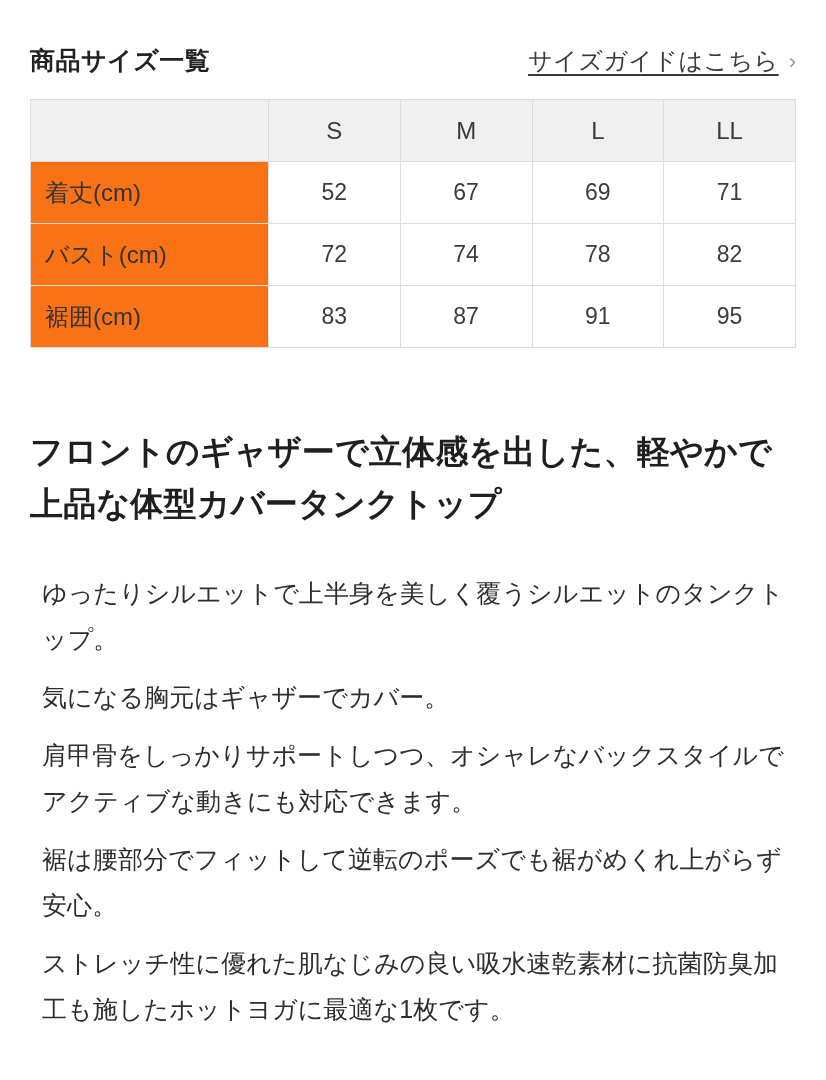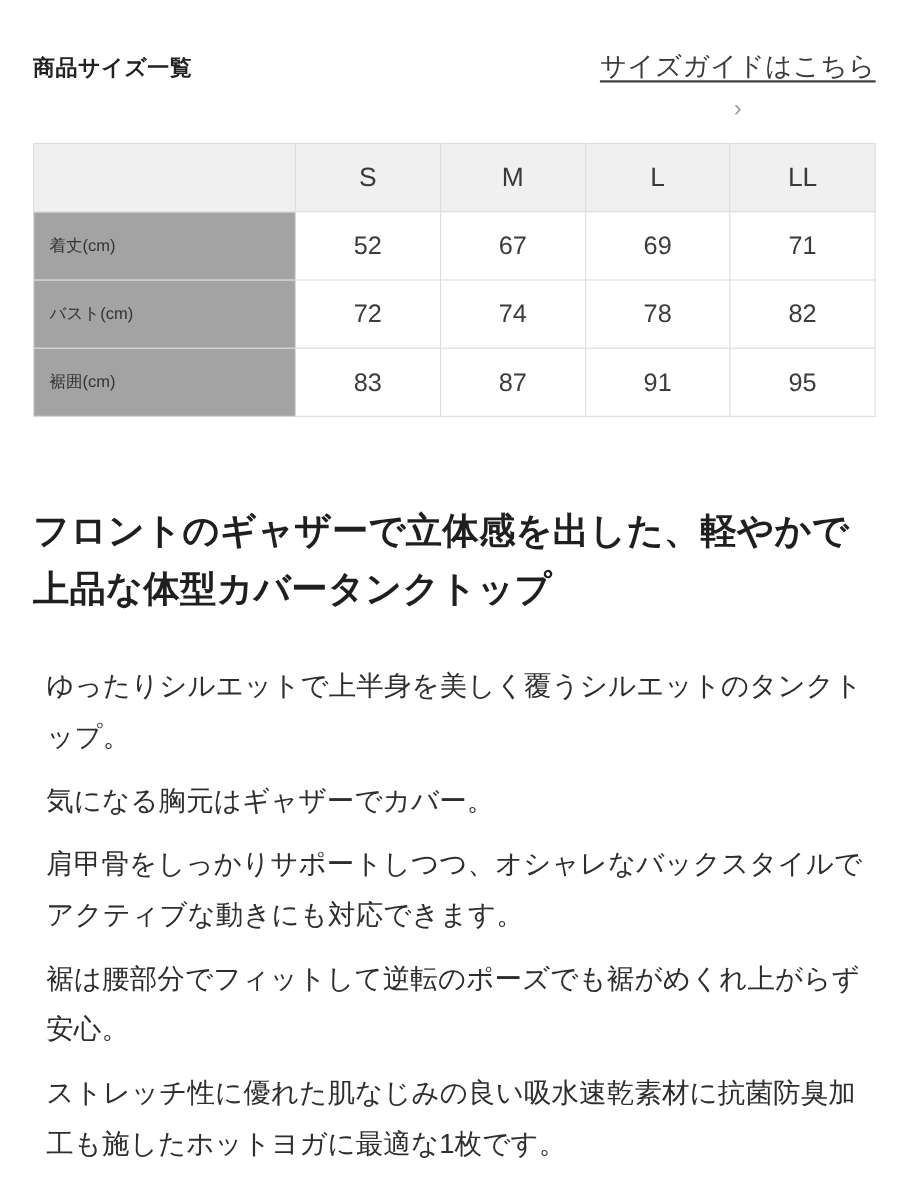--- a/index.html
+++ b/index.html
@@ -23,30 +23,29 @@
   }
 
   
   .size-header {
     display: flex;
     align-items: baseline;
     justify-content: space-between;
     margin-bottom: 22px;
   }
   .size-title {
-    font-size: 20px;
+    font-size: 25px;
     font-weight: bold;
     letter-spacing: 0.5px;
     color: #222222;
   }
   .guide-link-wrap {
     display: flex;
     align-items: center;
     gap: 10px;
-    flex-direction: column;
   }
   .guide-link {
     font-size: 24px;
     color: #3a3a3a;
     text-decoration: underline;
     text-underline-offset: 5px;
     letter-spacing: 0.5px;
     cursor: pointer;
   }
   .chevron {
@@ -78,22 +77,22 @@
     background: #f0f0f0;
     font-size: 24px;
     color: #3a3a3a;
   }
   table.size-table thead th.corner {
     background: #f0f0f0;
   }
   table.size-table tbody th.rowlabel {
     text-align: left;
     padding-left: 14px;
-    background: #a3a3a3;
-    font-size: 15px;
+    background: #f97316;
+    font-size: 24px;
     color: #333333;
   }
   col.label-col { width: 238px; }
   col.val-col   { width: auto; }
 
   
   .desc-block {
     margin-top: 78px;
   }
   .desc-heading {

